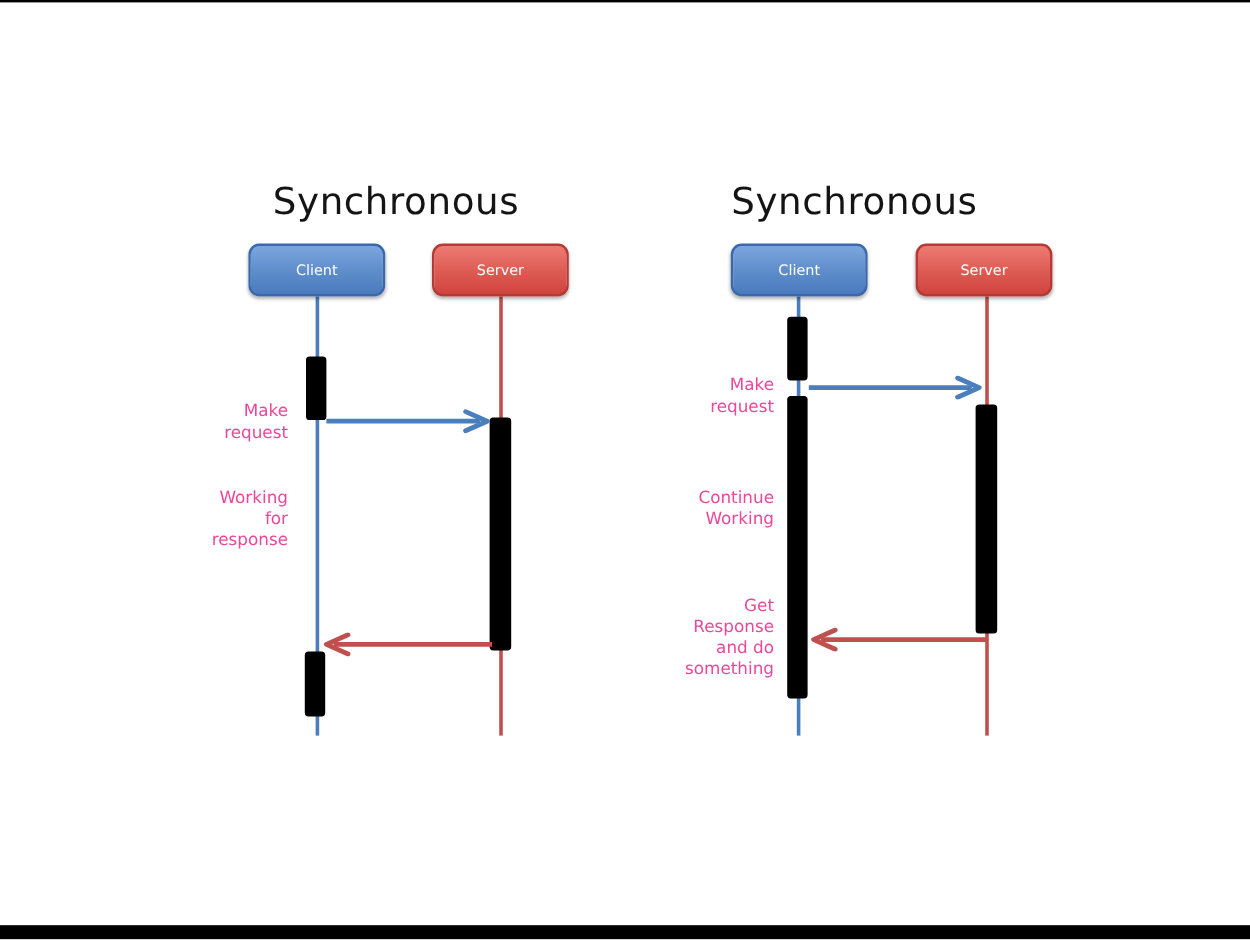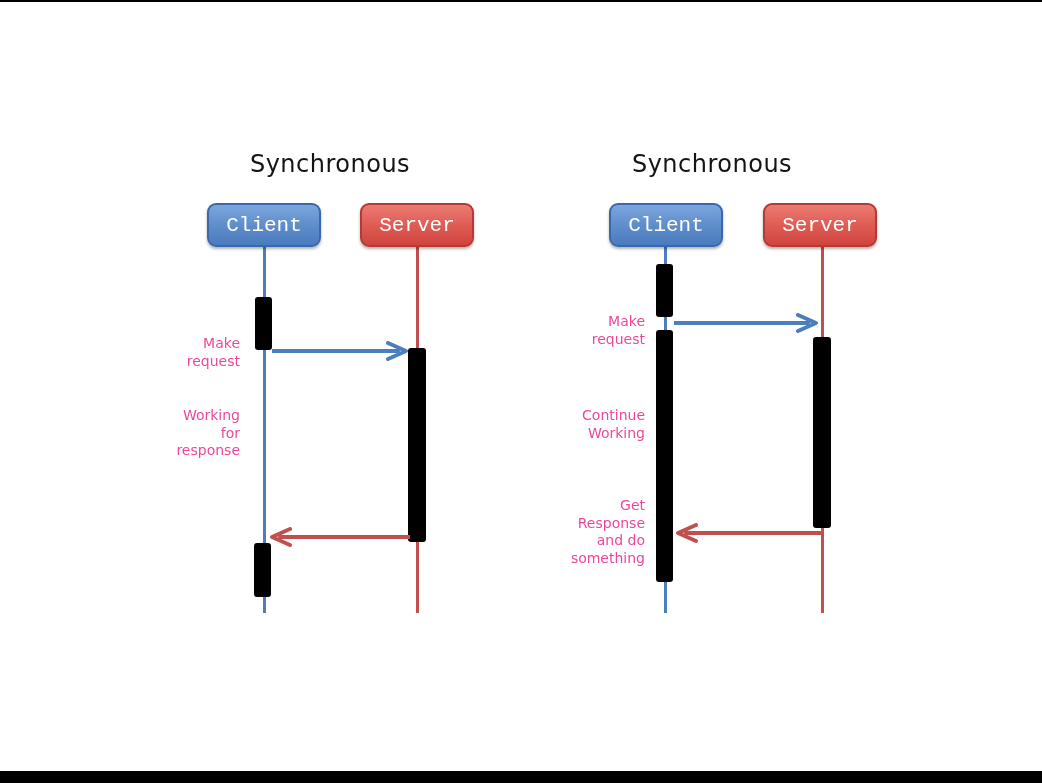--- a/index.html
+++ b/index.html
@@ -11,37 +11,36 @@
     font-family:"DejaVu Sans", sans-serif;
   }
   .frame-top{
     position:absolute;left:0;top:0;width:1042px;height:2px;background:#000;
   }
   .frame-bottom{
     position:absolute;left:0;top:771px;width:1042px;height:12px;background:#000;
   }
   .title{
     position:absolute;
-    font-size:24px;
+    font-size:31px;
     color:#141414;
     text-align:center;
     letter-spacing:0.5px;
     white-space:nowrap;
   }
   .actor-box{
     position:absolute;
     width:114px;height:44px;
     border-radius:9px;
     display:flex;align-items:center;justify-content:center;
     color:#ffffff;
-    font-size:21px;
+    font-size:12px;
     box-shadow:0 2px 3px rgba(0,0,0,0.3);
     box-sizing:border-box;
     z-index:4;
-    font-family:Liberation Mono, monospace;
   }
   .actor-client{
     background:linear-gradient(to bottom,#7ca6df 0%,#5d8cca 55%,#4a7bbe 100%);
     border:2px solid #3a69ab;
   }
   .actor-server{
     background:linear-gradient(to bottom,#ec7b73 0%,#dd5a52 55%,#d0443e 100%);
     border:2px solid #b43a35;
     text-align:center;
   }

